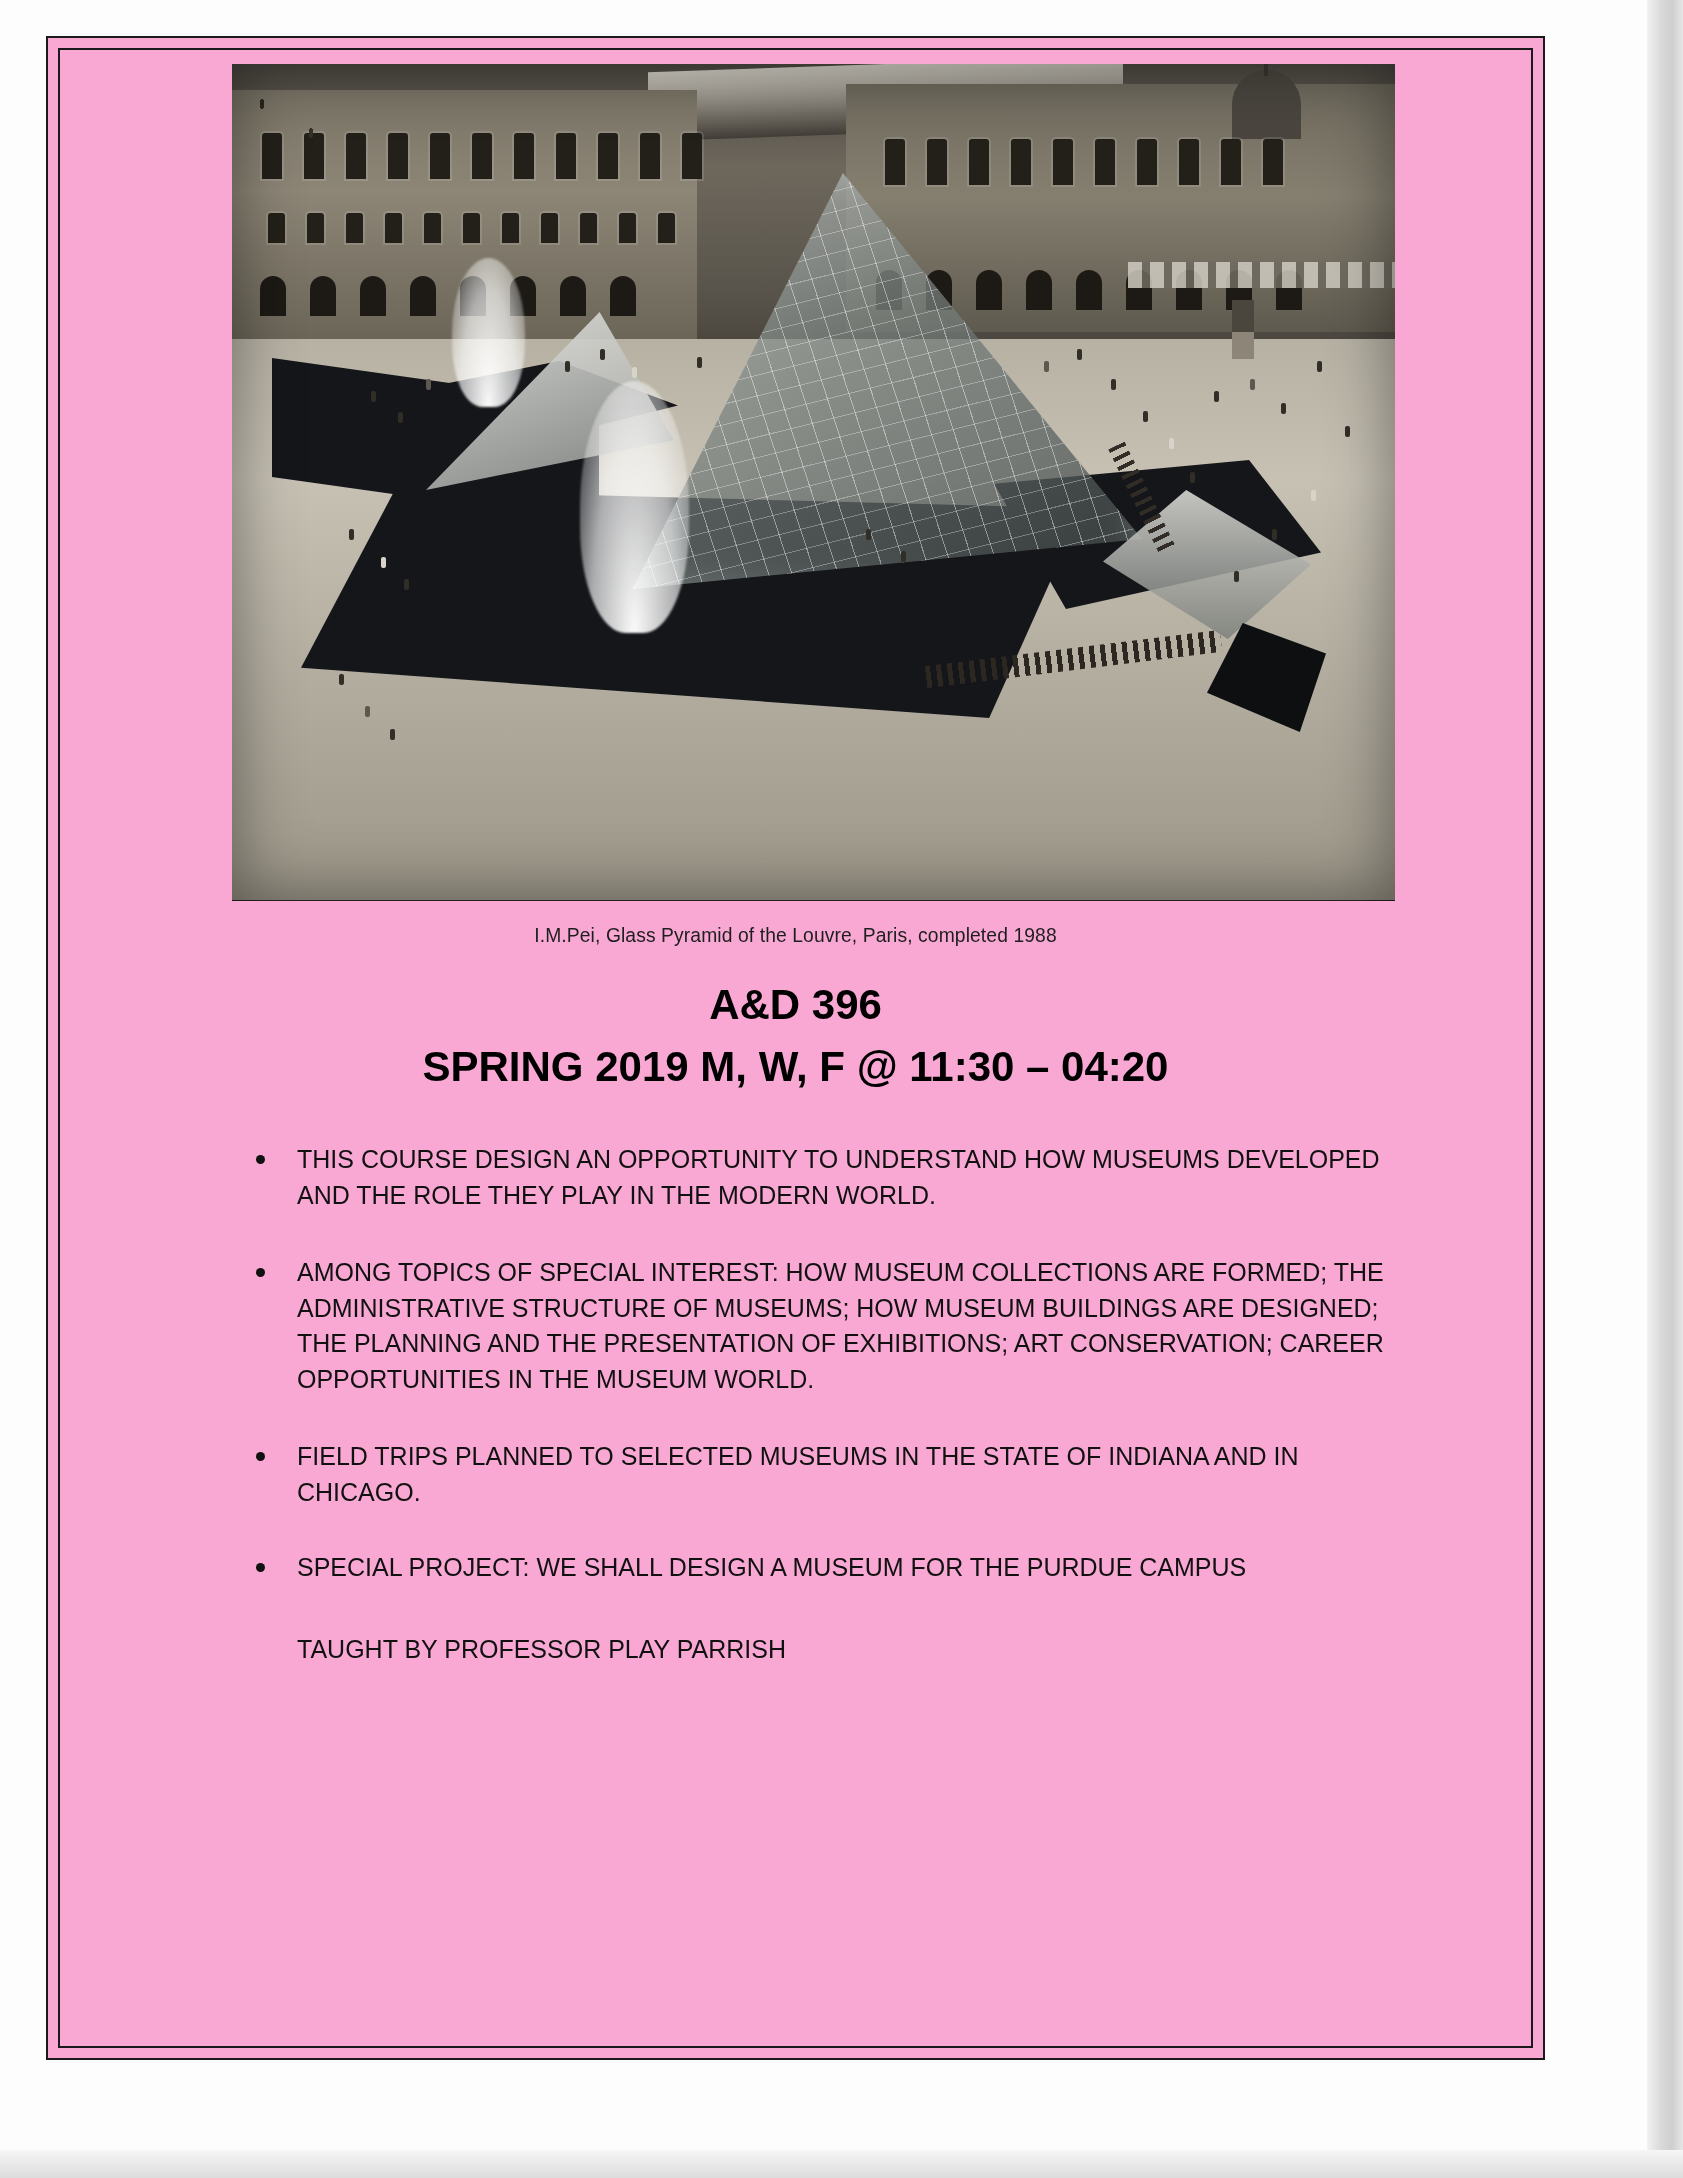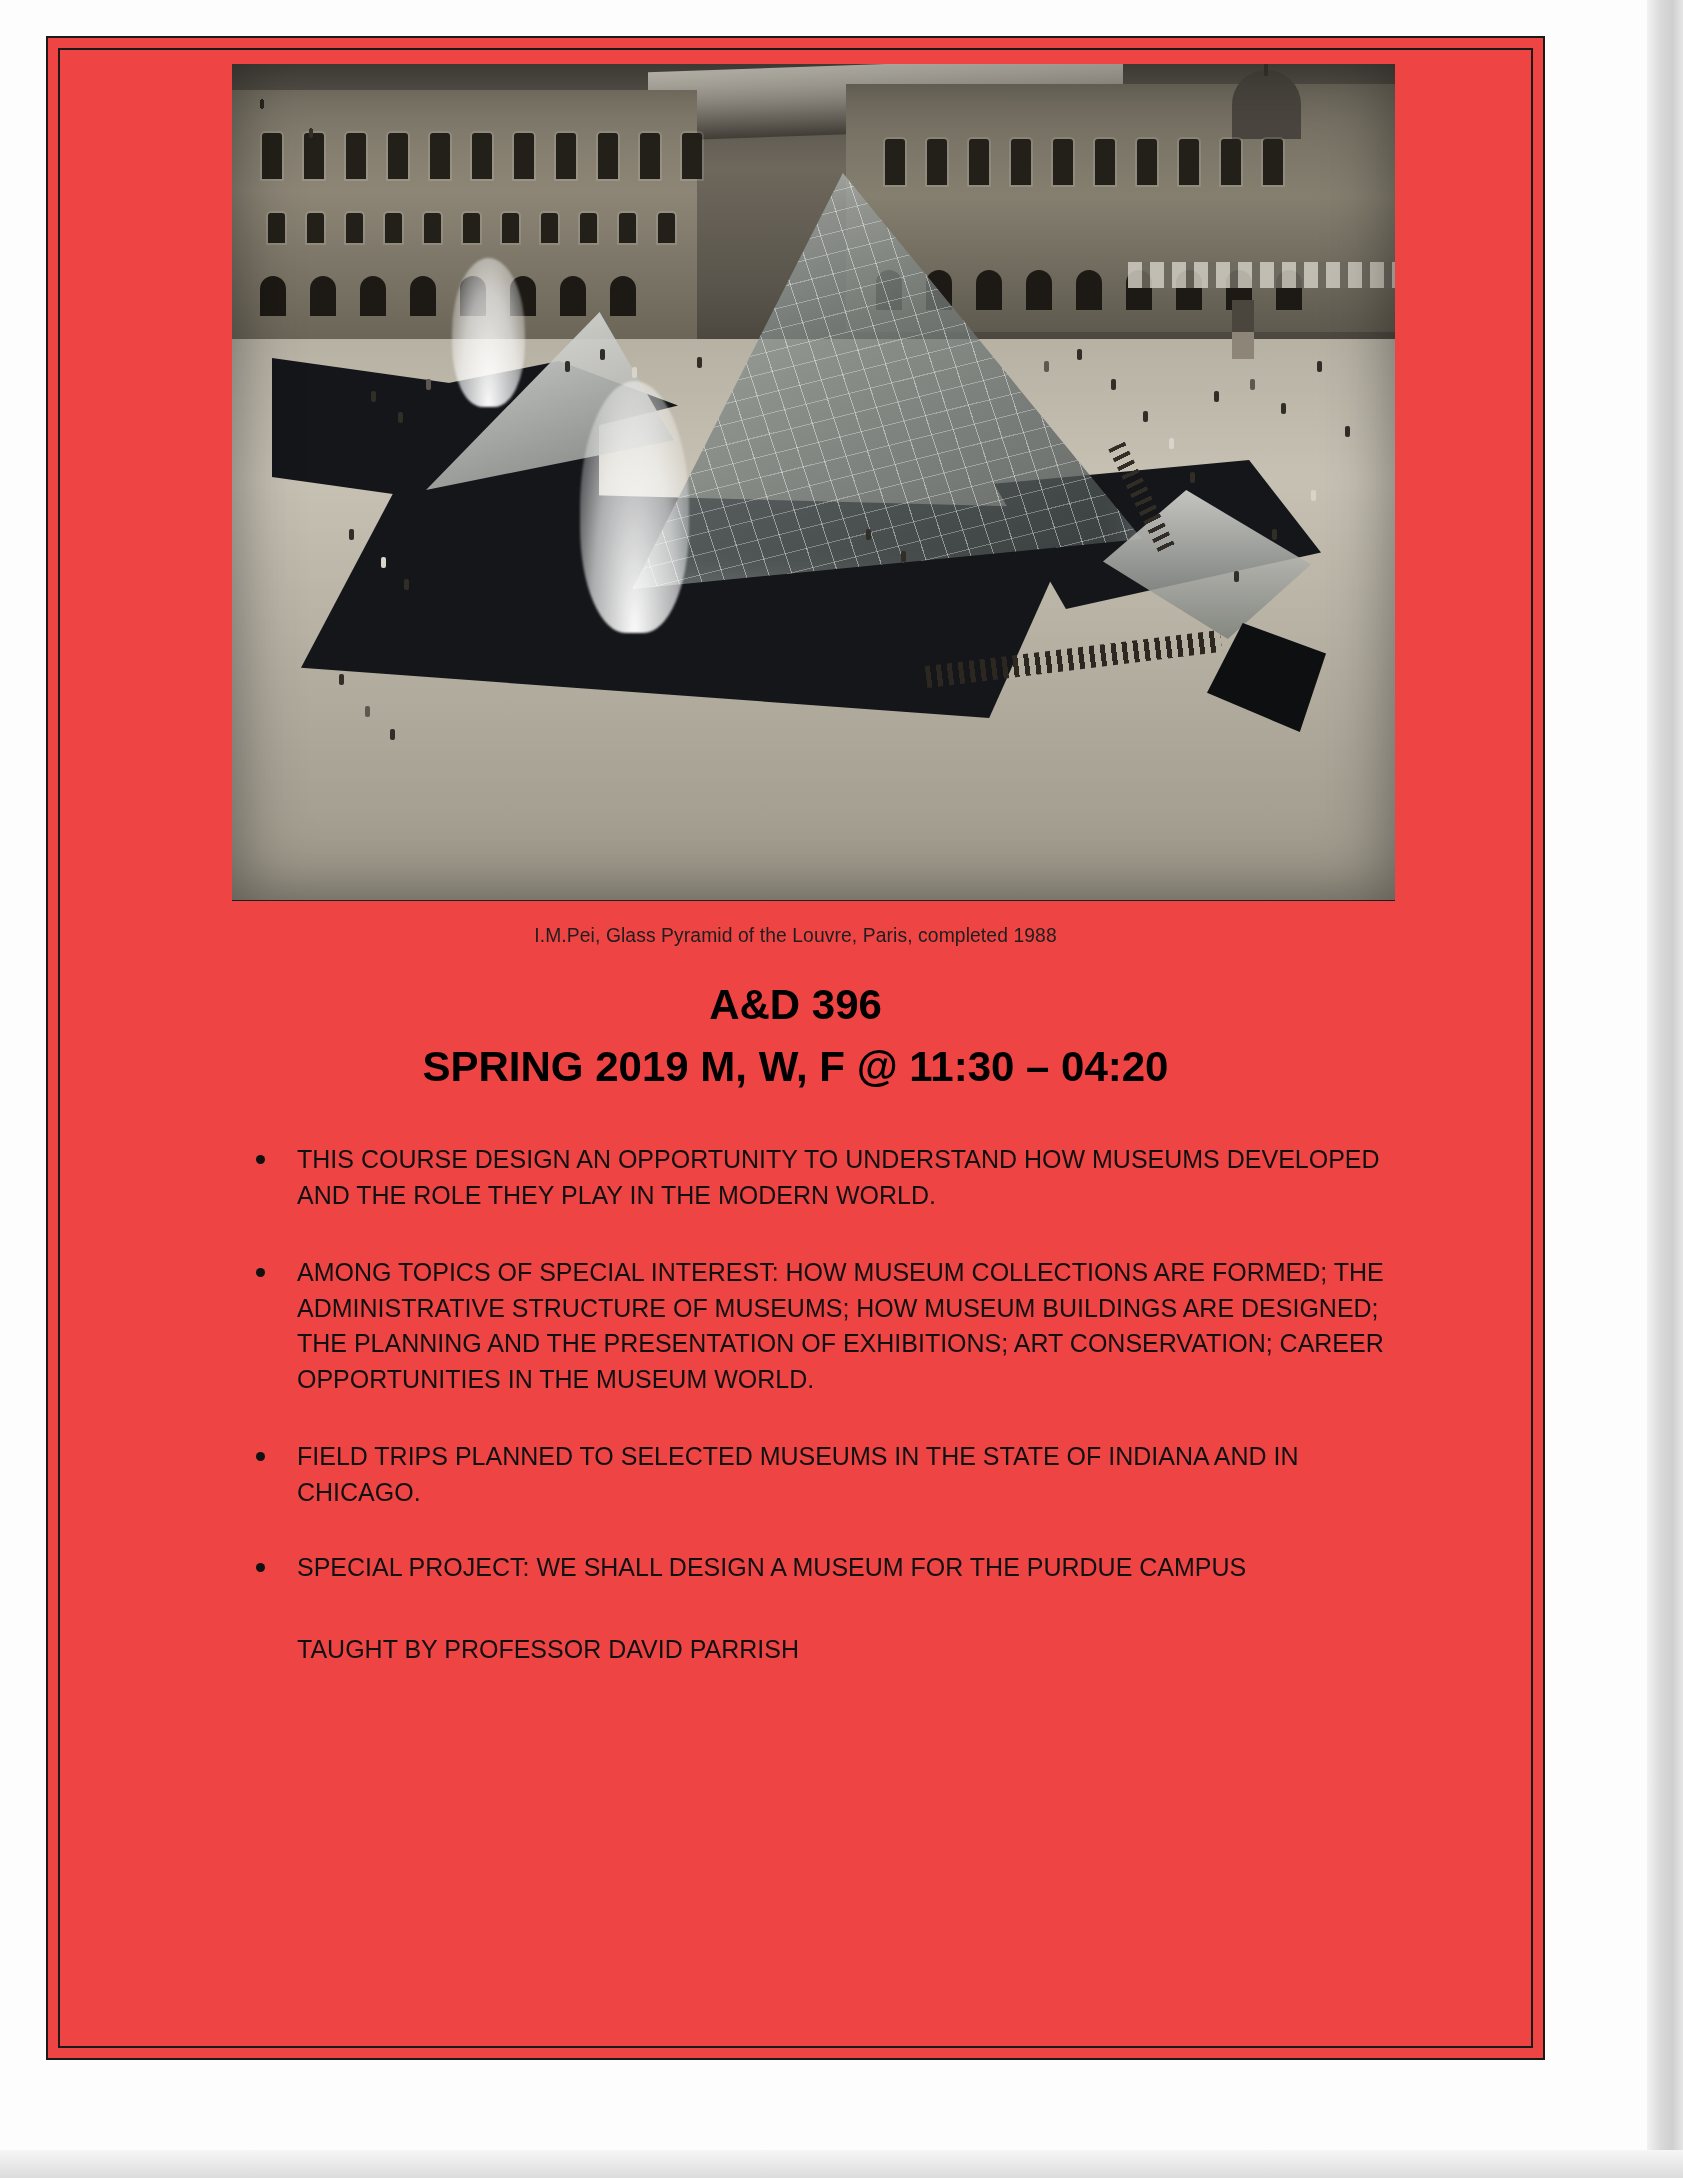--- a/index.html
+++ b/index.html
@@ -36,21 +36,21 @@
   }
 
   
   .sheet-outer {
     position: absolute;
     left: 46px;
     top: 36px;
     width: 1495px;
     height: 2020px;
     border: 2px solid #1a1a1a;
-    background: #ef4444;
+    background: #f9a8d4;
   }
   .sheet-inner {
     position: absolute;
     left: 10px;
     top: 10px;
     right: 10px;
     bottom: 10px;
     border: 2px solid #1a1a1a;
   }
 
@@ -479,19 +479,19 @@
       <div class="title-block">
         <div class="title-2">A&amp;D 396</div>
         <div class="title-3">SPRING 2019   M, W, F @ 11:30 – 04:20</div>
       </div>
 
       <div class="body">
         <div class="bullet">THIS COURSE DESIGN AN OPPORTUNITY TO UNDERSTAND HOW MUSEUMS DEVELOPED AND THE ROLE THEY PLAY IN THE MODERN WORLD.</div>
         <div class="bullet">AMONG TOPICS OF SPECIAL INTEREST: HOW MUSEUM COLLECTIONS ARE FORMED; THE ADMINISTRATIVE STRUCTURE OF MUSEUMS; HOW MUSEUM BUILDINGS ARE DESIGNED; THE PLANNING AND THE PRESENTATION OF EXHIBITIONS; ART CONSERVATION; CAREER OPPORTUNITIES IN THE MUSEUM WORLD.</div>
         <div class="bullet tight">FIELD TRIPS PLANNED TO SELECTED MUSEUMS IN THE STATE OF INDIANA AND IN CHICAGO.</div>
         <div class="bullet tight">SPECIAL PROJECT: WE SHALL DESIGN A MUSEUM FOR THE PURDUE CAMPUS</div>
-        <div class="signature">TAUGHT BY PROFESSOR DAVID PARRISH</div>
+        <div class="signature">TAUGHT BY PROFESSOR PLAY PARRISH</div>
       </div>
 
     </div>
   </div>
 </div>
 
 
 </body></html>

